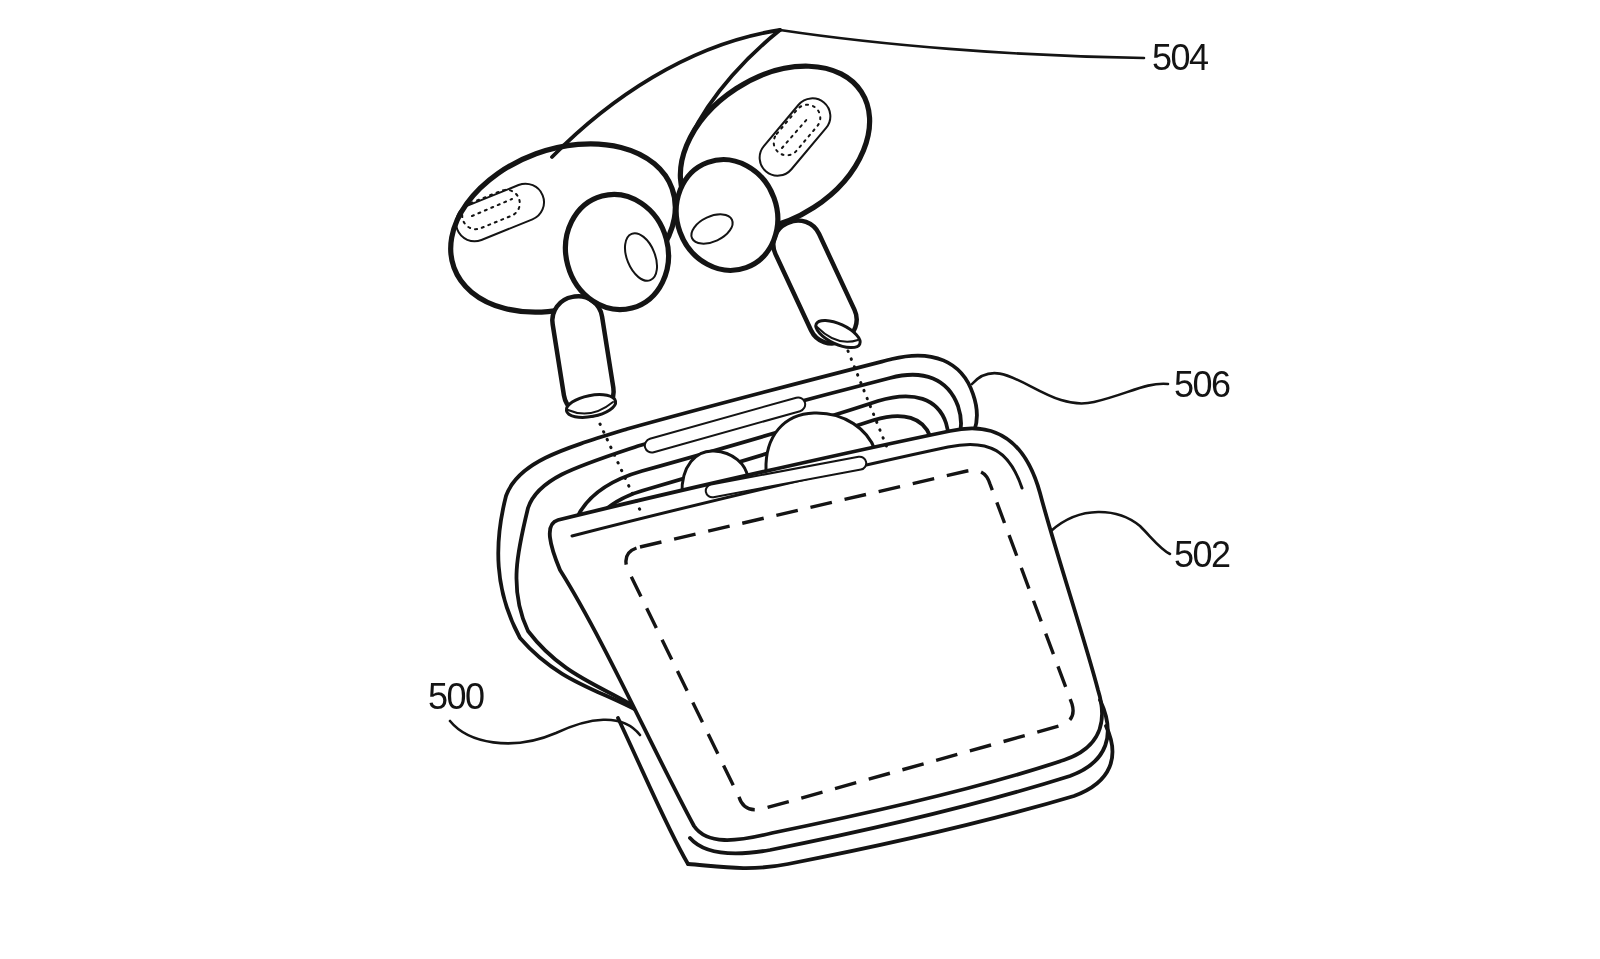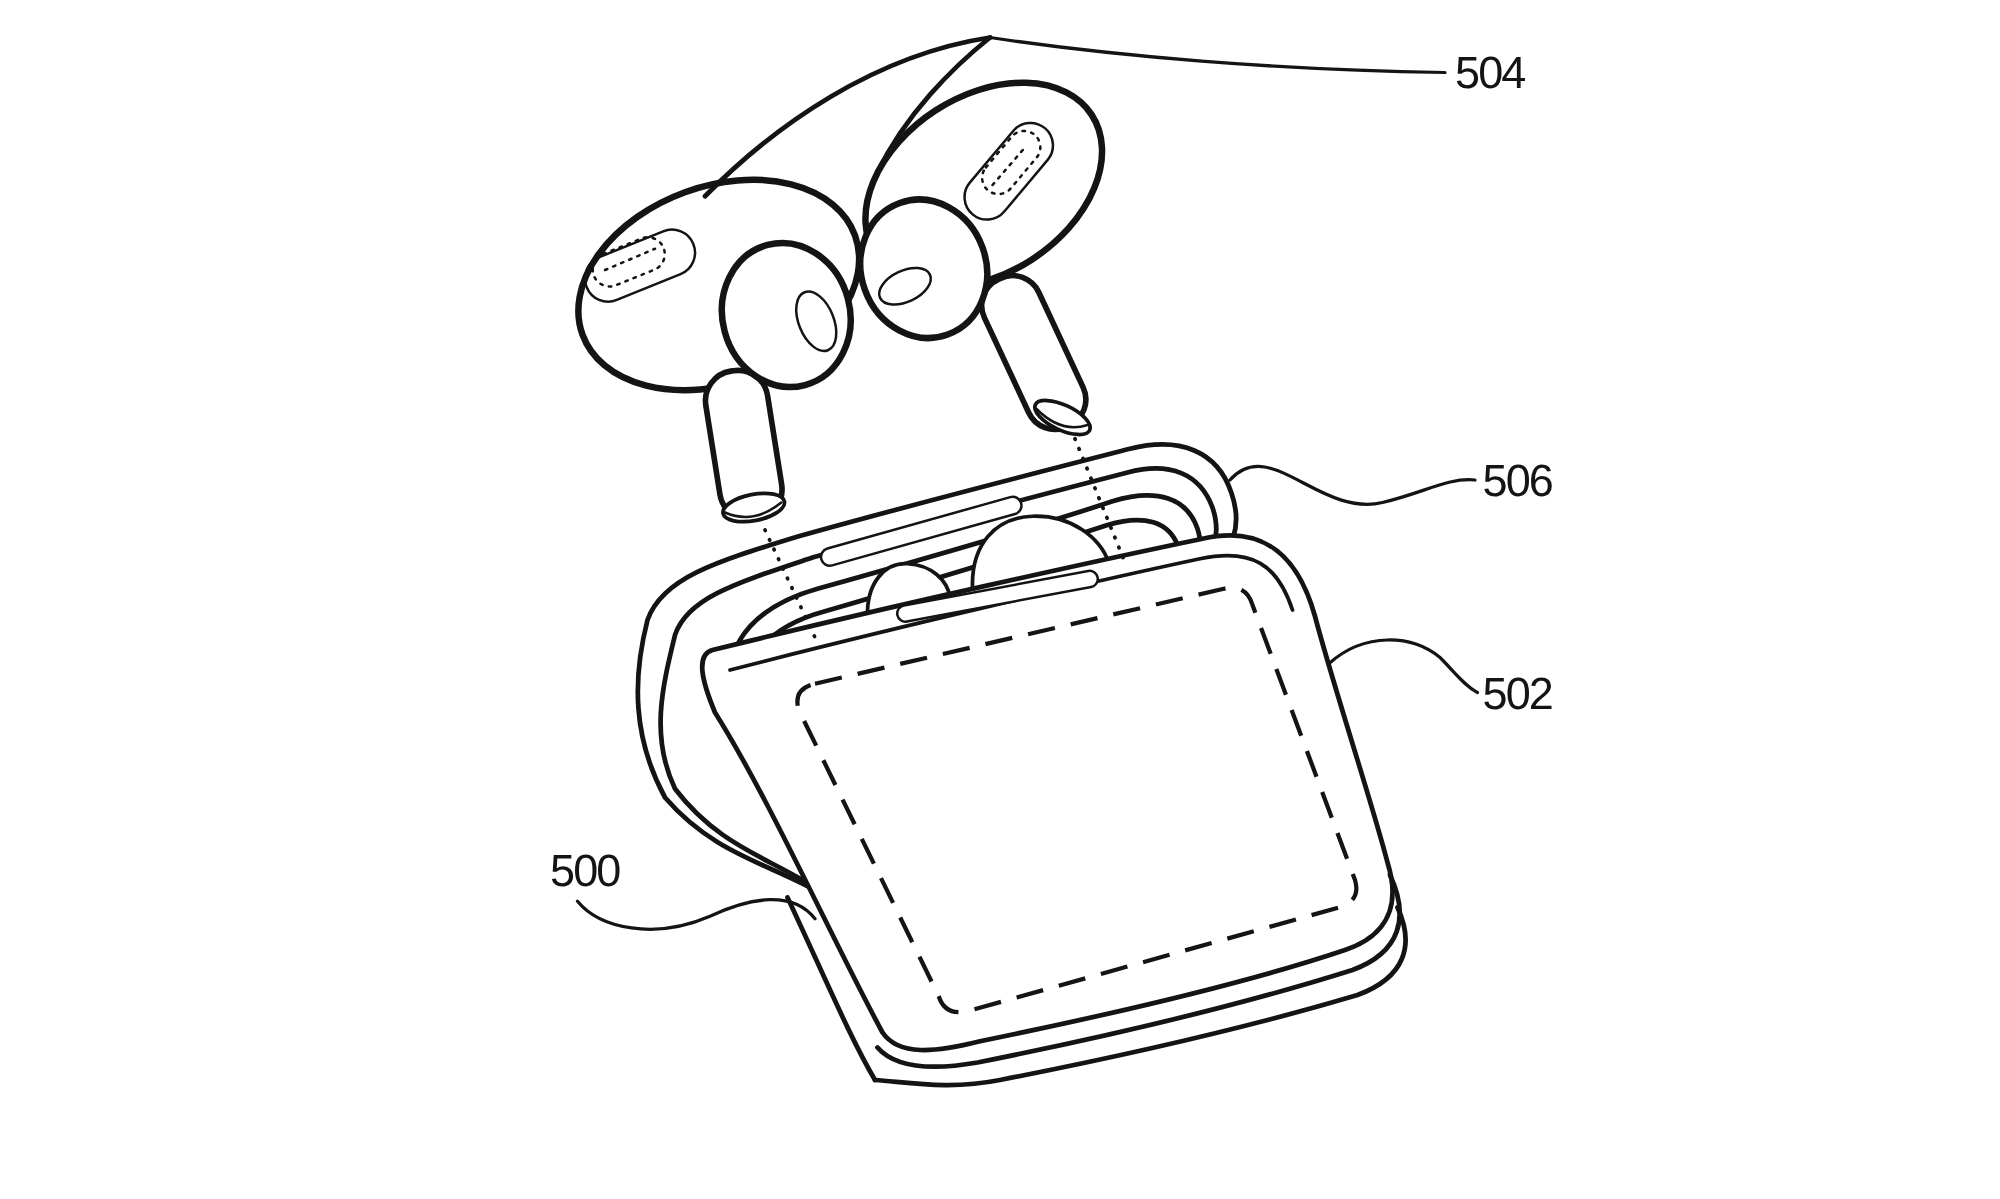--- a/index.html
+++ b/index.html
@@ -1,17 +1,17 @@
 <!DOCTYPE html>
 <html style="--line: #141414;"><head>
 <meta charset="utf-8">
 <style>
   html,body{margin:0;padding:0;background:#fff;}
   .stage{position:relative;width:1516px;height:959px;background:#fff;overflow:hidden;
-         font-family:"Liberation Sans",sans-serif;margin-left:12px;}
+         font-family:"Liberation Sans",sans-serif;}
   .ln{stroke:var(--line,#141414);fill:none;stroke-linecap:round;stroke-linejoin:round;}
   .fw{fill:#ffffff;}
   .w2{stroke-width:2;}
   .w25{stroke-width:2.6;}
   .w3{stroke-width:3;}
   .w38{stroke-width:3.8;}
   .w45{stroke-width:4.5;}
   .w5{stroke-width:5.2;}
   .dash{stroke-dasharray:22 13;stroke-width:3.4;stroke-linecap:butt;}
   .dot{stroke-dasharray:0.5 8;stroke-width:3;}

